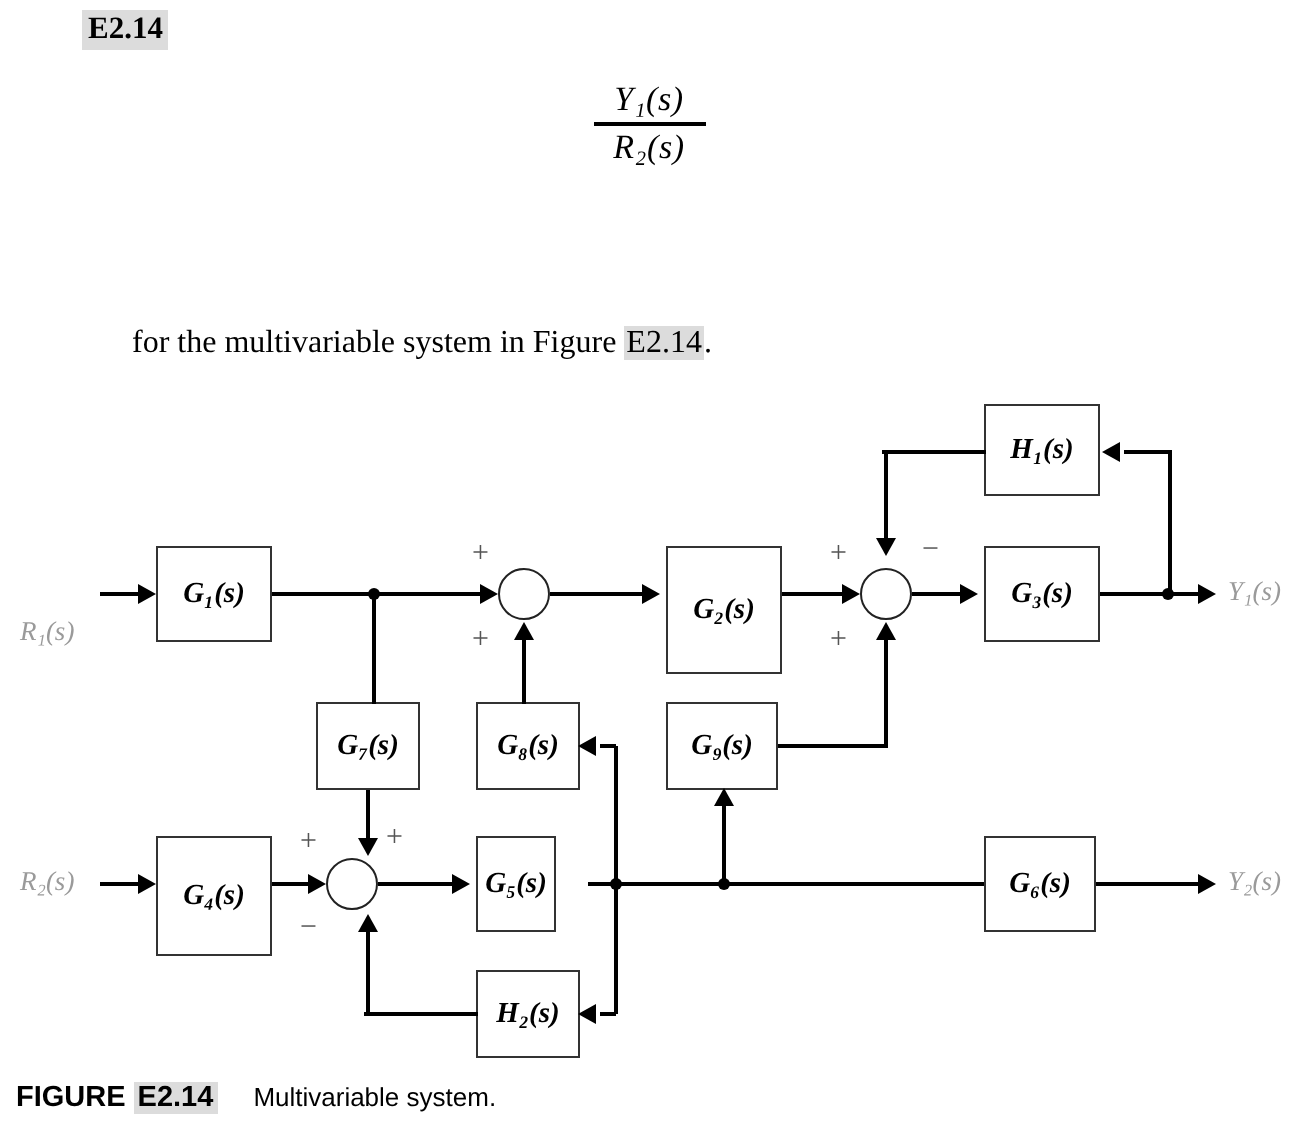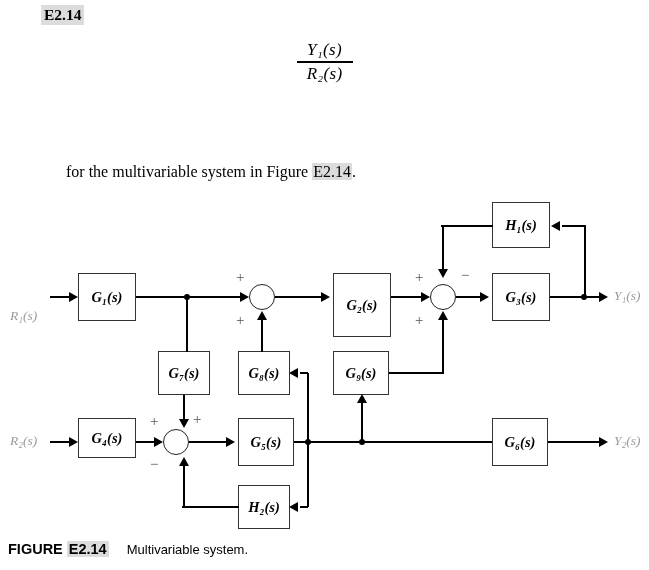--- a/index.html
+++ b/index.html
@@ -141,22 +141,22 @@
 
   <div class="blk" style="left:78px; top:273px; width:58px; height:48px;">G₁(s)</div>
   <div class="blk" style="left:333px; top:273px; width:58px; height:64px;">G₂(s)</div>
   <div class="blk" style="left:492px; top:273px; width:58px; height:48px;">G₃(s)</div>
   <div class="blk" style="left:158px; top:351px; width:52px; height:44px;">G₇(s)</div>
 
   <div class="blk" style="left:492px; top:202px; width:58px; height:46px;">H₁(s)</div>
   <div class="blk" style="left:333px; top:351px; width:56px; height:44px;">G₉(s)</div>
   <div class="blk" style="left:238px; top:351px; width:52px; height:44px;">G₈(s)</div>
 
-  <div class="blk" style="left:78px; top:418px; width:58px; height:40px;">G₄(s)</div>
-  <div class="blk" style="left:238px; top:418px; width:56px; height:48px;">G₅(s)</div>
+  <div class="blk" style="left:78px; top:418px; width:58px; height:60px;">G₄(s)</div>
+  <div class="blk" style="left:238px; top:418px; width:40px; height:48px;">G₅(s)</div>
   <div class="blk" style="left:492px; top:418px; width:56px; height:48px;">G₆(s)</div>
   <div class="blk" style="left:238px; top:485px; width:52px; height:44px;">H₂(s)</div>
 
   <div class="sum" style="left:249px; top:284px;"></div>
   <div class="sum" style="left:430px; top:284px;"></div>
   <div class="sum" style="left:163px; top:429px;"></div>
 
   <div class="sgn" style="left:236px; top:270px;">+</div>
   <div class="sgn" style="left:236px; top:313px;">+</div>
 

